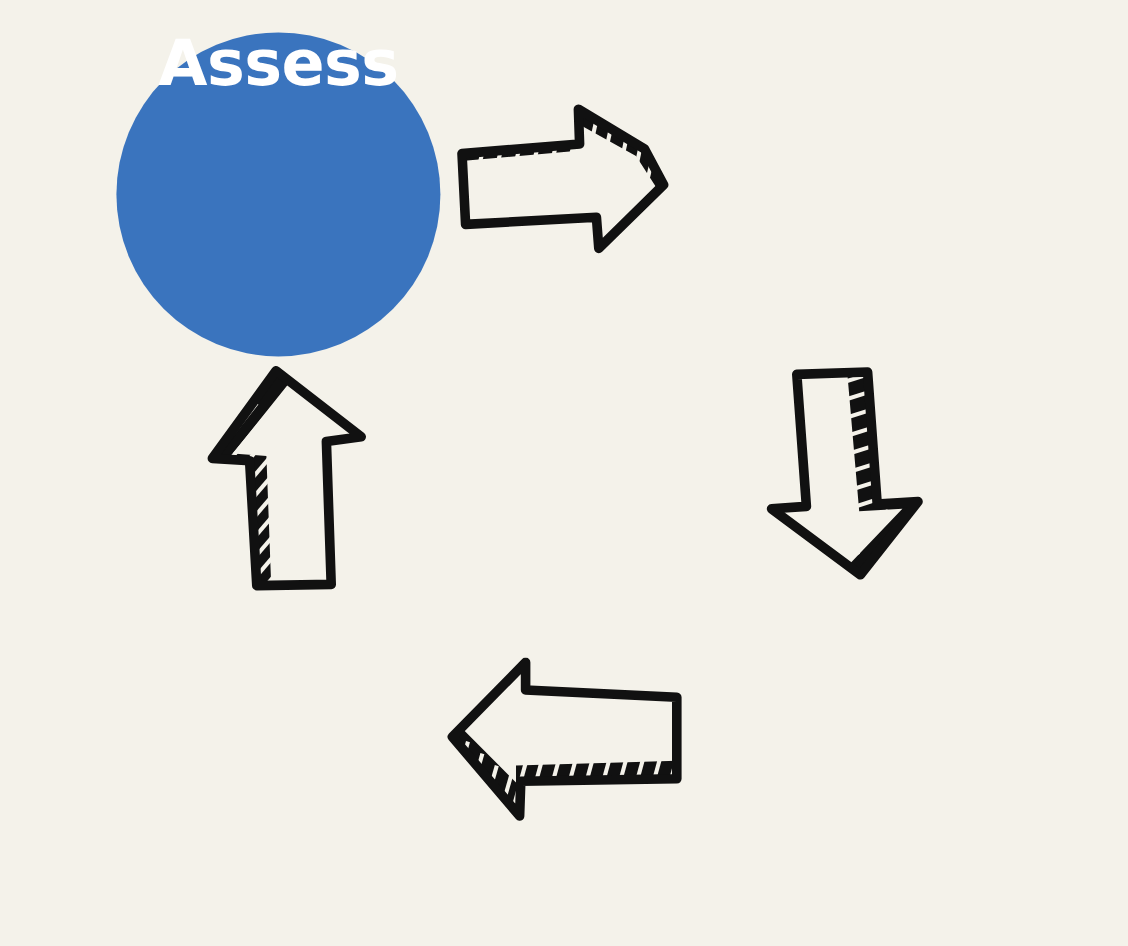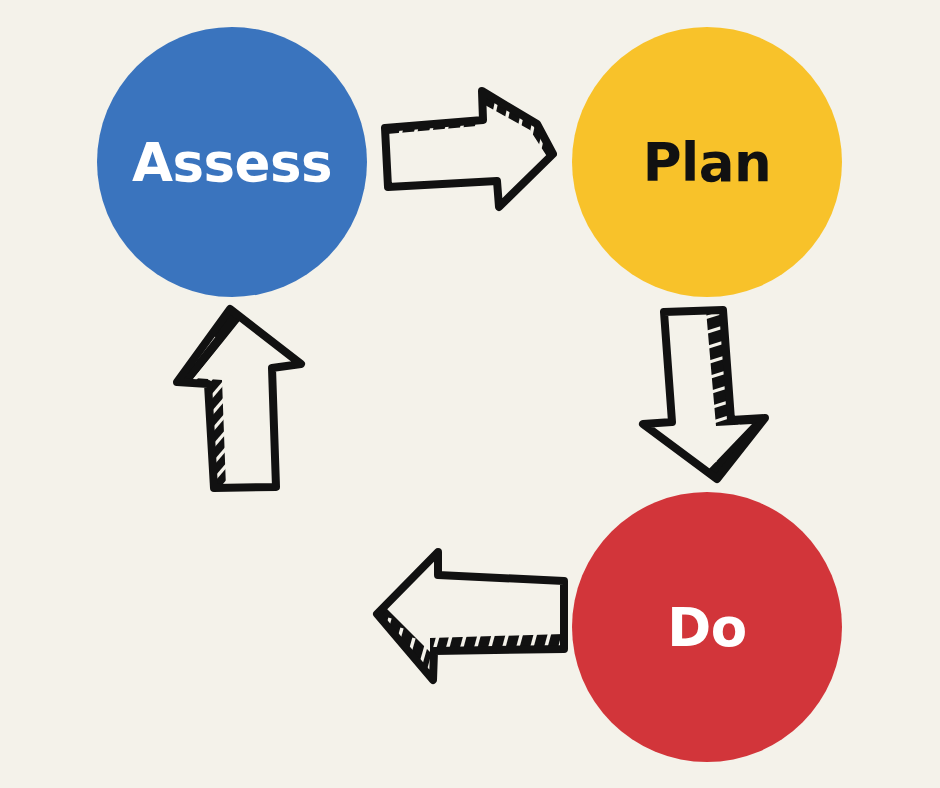--- a/index.html
+++ b/index.html
@@ -16,21 +16,21 @@
   #diagram-root {
     position: relative;
     width: 940px;
     height: 788px;
     background: #f4f2ea;
   }
   .node-circle {
     position: absolute;
     border-radius: 50%;
     display: flex;
-    align-items: center;
+    align-items: flex-start;
     justify-content: center;
     box-sizing: border-box;
   }
   .node-label {
     font-family: "DejaVu Sans", "Liberation Sans", sans-serif;
     font-weight: 700;
     font-size: 53px;
     letter-spacing: -0.5px;
     line-height: 1;
     user-select: none;
@@ -60,28 +60,22 @@
 </style>
 </head>
 <body>
 
 <div id="diagram-root" style="background: rgb(244, 242, 234);">
 
   <div class="node-circle" id="node-assess" style="background:#3a74be;">
     <span class="node-label" style="color:#ffffff;">Assess</span>
   </div>
 
-  <div class="node-circle" id="node-plan" style="background:#f8c22a;">
-    <span class="node-label" style="color:#111111;">Plan</span>
-  </div>
 
 
-  <div class="node-circle" id="node-do" style="background:#d2353a;">
-    <span class="node-label" style="color:#ffffff;">Do</span>
-  </div>
 
   <div class="arrow-layer">
 
     <svg class="arrow-shape" id="arrow-top" viewBox="0 0 200 165">
       <defs>
         <clipPath id="clipTop">
           <path d="M5,50 L103,42 L102,13 L155,45 L172,75 L118,128 L117,103 L8,108 Z"></path>
         </clipPath>
       </defs>
 

